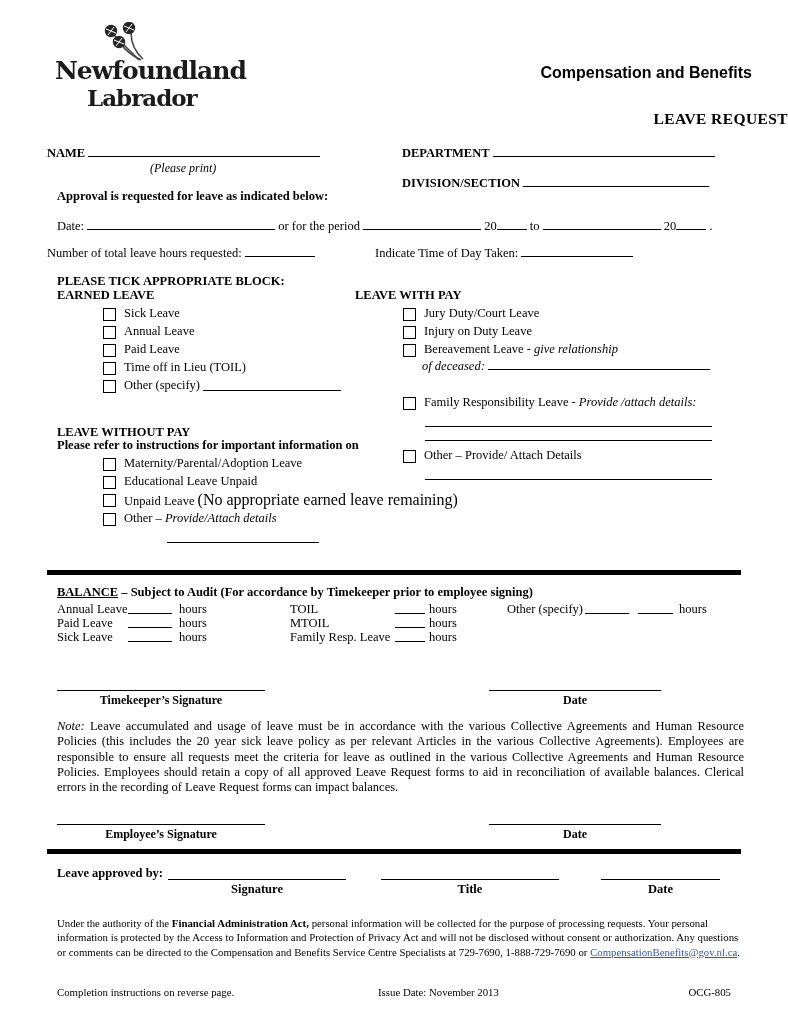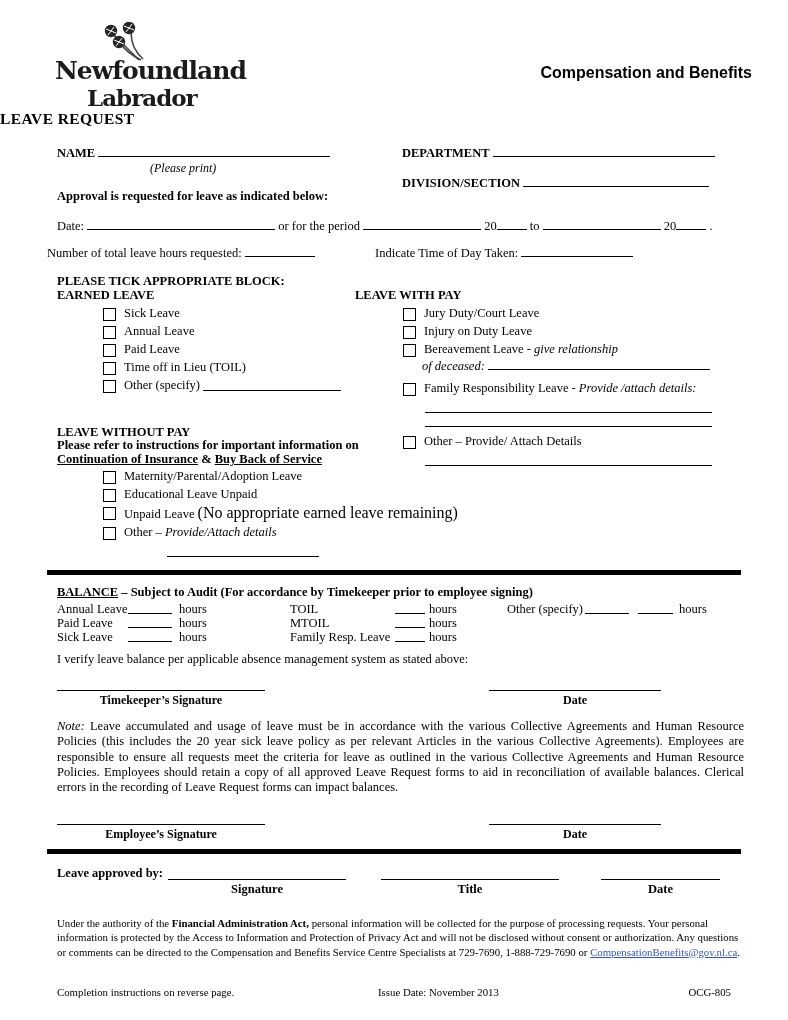--- a/index.html
+++ b/index.html
@@ -10,21 +10,21 @@
   .abs{position:absolute}
   .nw{white-space:nowrap}
   .fill{display:inline-block;border-bottom:1.3px solid #000;height:11px;vertical-align:baseline}
   .rule{position:absolute;left:47px;width:694px;height:4.5px;background:#000}
   
   .logo{position:absolute;left:55px;top:22px;width:180px;color:#1b1b1b}
   .logo svg{position:absolute;left:40px;top:0}
   .logo-l1{font-family:"DejaVu Serif",serif;font-size:25px;font-weight:bold;letter-spacing:-1px;line-height:1;margin-top:36px}
   .logo-l2{font-family:"DejaVu Serif",serif;font-size:23px;font-weight:bold;letter-spacing:-1px;line-height:1;margin-top:3px;margin-left:32px}
   .corner{position:absolute;right:36px;top:64px;font-family:"Liberation Sans",sans-serif;font-size:16px;font-weight:bold}
-  .title{position:absolute;left:0;right:0;top:110px;text-align:left;font-weight:bold;font-size:15.5px;letter-spacing:.4px}
+  .title{position:absolute;left:0;right:0;top:110px;text-align:right;font-weight:bold;font-size:15.5px;letter-spacing:.4px}
   
   .cols{position:absolute;left:57px;top:289px;width:684px;display:flex;align-items:flex-start}
   .colL{width:298px;flex:none}
   .colR{flex:1;min-width:0}
   .sechead{font-weight:bold;line-height:13.5px}
   .cb{display:flex;align-items:flex-start;margin:4px 0 0 46px;line-height:13.5px}
   .cb.r{margin-left:48px}
   .box{flex:none;width:11px;height:11px;border:1.5px solid #000;margin-right:8px;margin-top:1px;background:#fff}
   .dline{margin-left:70px;border-bottom:1.3px solid #000;height:13px}
   .small{font-size:16px}
@@ -54,21 +54,21 @@
       <path d="M11 7 L21 11 M13 13 L19 5" stroke="#fff" stroke-width="1"></path>
       <path d="M29 4 L39 8 M31 10 L37 2" stroke="#fff" stroke-width="1"></path>
       <path d="M19 18 L29 22 M21 24 L27 16" stroke="#fff" stroke-width="1"></path>
     </svg>
     <div class="logo-l1">Newfoundland</div>
     <div class="logo-l2">Labrador</div>
   </div>
   <div class="corner">Compensation and Benefits</div>
   <div class="title">LEAVE REQUEST</div>
 
-  <div class="abs nw" style="left:57px;top:145px">
+  <div class="abs nw" style="left:47px;top:145px">
     <span class="b">NAME</span>
     <span class="fill" style="width:232px"></span>
   </div>
   <div class="abs i" style="left:150px;top:161px;font-size:12px">(Please print)</div>
   <div class="abs nw" style="left:402px;top:145px">
     <span class="b">DEPARTMENT</span>
     <span class="fill" style="width:222px"></span>
   </div>
   <div class="abs nw" style="left:402px;top:175px">
     <span class="b">DIVISION/SECTION</span>
@@ -119,25 +119,20 @@
         <span>Time off in Lieu (TOIL)</span>
       </div>
       <div class="cb nw">
         <span class="box"></span>
         <span>Other (specify)</span>&nbsp;
         <span class="fill" style="width:138px"></span>
       </div>
 
       <div class="sechead" style="margin-top:33px">LEAVE WITHOUT PAY</div>
       <div class="sechead nw">Please refer to instructions for important information on</div>
-      <div class="sechead nw">
-        <u>Continuation of Insurance</u>
-        <span>&amp;</span>
-        <u>Buy Back of Service</u>
-      </div>
       <div class="cb nw">
         <span class="box"></span>
         <span>Maternity/Parental/Adoption Leave</span>
       </div>
       <div class="cb">
         <span class="box"></span>
         <span>Educational Leave Unpaid</span>
       </div>
       <div class="cb nw">
         <span class="box"></span>
@@ -164,21 +159,21 @@
       </div>
       <div class="cb r nw">
         <span class="box"></span>
         <span><span>Bereavement Leave -</span>
           <i>give relationship</i></span>
       </div>
       <div class="nw" style="margin-left:67px;margin-top:1px">
         <i>of deceased:</i>
         <span class="fill" style="width:222px"></span>
       </div>
-      <div class="cb r nw" style="margin-top:8px">
+      <div class="cb r nw" style="margin-top:22px">
         <span class="box"></span>
         <span><span>Family Responsibility Leave -</span>
           <i>Provide /attach details:</i></span>
       </div>
       <div class="dline" style="margin-top:3px;width:287px"></div>
       <div class="dline" style="width:287px"></div>
       <div class="cb r" style="margin-top:8px">
         <span class="box"></span>
         <span>Other – Provide/ Attach Details</span>
       </div>
@@ -217,21 +212,20 @@
       <div class="brow">
         <span style="left:0">Sick Leave</span>
         <span class="bline" style="left:71px;width:44px"></span>
         <span style="left:122px">hours</span>
         <span style="left:233px">Family Resp. Leave</span>
         <span class="bline" style="left:338px;width:30px"></span>
         <span style="left:372px">hours</span>
       </div>
     </div>
   </div>
-  <div class="abs" style="left:57px;top:652px">I verify leave balance per applicable absence management system as stated above:</div>
 
   <div class="sigblock" style="left:57px;top:690px;width:208px">
     <span>Timekeeper’s Signature</span>
   </div>
   <div class="sigblock" style="left:489px;top:690px;width:172px">
     <span>Date</span>
   </div>
 
   <div class="note">
     <i>Note:</i>

